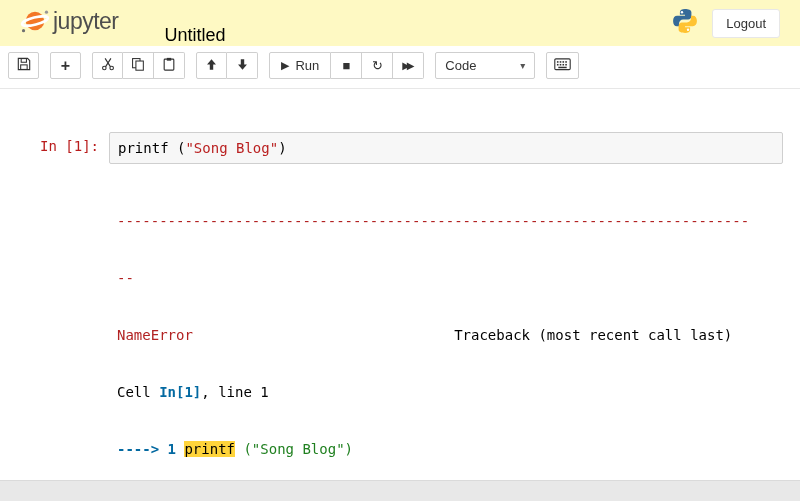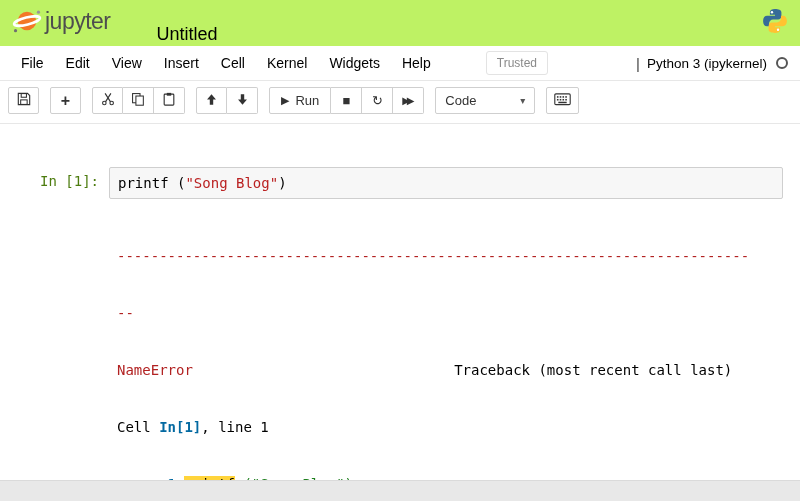--- a/index.html
+++ b/index.html
@@ -1,21 +1,21 @@
 <!DOCTYPE html>
 <html><head>
 <meta charset="utf-8">
 <style>
   * { box-sizing: border-box; margin: 0; padding: 0; }
   html,body { width:800px; height:501px; overflow:hidden; background:#fff;
     font-family:"Liberation Sans", sans-serif; color:#000; }
   .page { display:flex; flex-direction:column; height:501px; }
 
   
-  .header { display:flex; height:46px; padding:0 12px; background:#bef264; }
+  .header { display:flex; align-items:center; height:46px; padding:0 20px; background:#fef9c3; }
   .logo { display:flex; align-items:center; gap:3px; cursor:pointer; }
   .logo-text { font-size:23px; color:#4e4e4e; letter-spacing:-0.5px; padding-bottom:4px; }
   .nb-title { font-size:18px; color:#000; margin-left:46px; cursor:pointer;margin-top:24px; }
   .header-right { margin-left:auto; display:flex; align-items:center; gap:14px; }
   .logout-btn { font-size:13px; color:#333; background:#fff; border:1px solid #e7e7e7;
     border-radius:3px; padding:6px 13px; cursor:pointer; }
 
   
   .menubar { display:flex; align-items:center; height:35px; padding:0 10px;
     border-bottom:1px solid #e7e7e7; font-size:14px; }
@@ -45,21 +45,21 @@
   .run-btn .glyph { font-size:11px; }
   .celltype-select { width:100px; justify-content:space-between; padding:0 9px; cursor:pointer; }
   .caret { font-size:10px; color:#555; }
 
   
   .notebook { flex:1; background:#fff; padding-top:38px; overflow:hidden; }
   .cell { margin:0 6px; padding:4px 10px 4px 8px; border:1px solid transparent; }
   .row { display:flex; align-items:flex-start; }
   .row + .row { margin-top:8px; }
   .prompt { width:94px; flex:none; text-align:right; padding-right:10px; padding-top:6px;
-    font-family:"DejaVu Sans Mono", monospace; font-size:14px; color:#4d7c0f; }
+    font-family:"DejaVu Sans Mono", monospace; font-size:14px; color:#b91c1c; }
   .input-area { flex:1; border:1px solid #cfcfcf; border-radius:2px; background:#f7f7f7;
     padding:6px 8px; font-family:"DejaVu Sans Mono", monospace; font-size:14px;
     line-height:18px; min-height:32px; white-space:pre; cursor:text; }
   .output-content { flex:1; padding:2px 8px; font-family:"DejaVu Sans Mono", monospace;
     font-size:14px; line-height:19px; white-space:pre; }
   .tok-string { color:#BA2121; }
 
   
   .tb-sep { color:#B22222; }
   .err { color:#B22222; font-weight:normal; }
@@ -91,39 +91,24 @@
     <div class="nb-title">Untitled</div>
     <div class="header-right">
       <span>
         <svg width="26" height="26" viewBox="0 0 24 24">
           <path fill="#366B98" d="M11.9 1c-2.6 0-4.6.9-4.6 2.9v2.3h4.7v.9H4.7C2.6 7.1 1 8.8 1 11.9c0 3.1 1.4 5 3.5 5h2v-2.7c0-2 1.7-3.6 3.7-3.6h4.7c1.6 0 3-1.4 3-3.1V3.9C17.9 2 15.3 1 11.9 1z"></path>
           <circle cx="9.2" cy="3.9" r="1.1" fill="#fff"></circle>
           <path fill="#FFC331" d="M12.1 23c2.6 0 4.6-.9 4.6-2.9v-2.3H12v-.9h7.3c2.1 0 3.7-1.7 3.7-4.8 0-3.1-1.4-5-3.5-5h-2v2.7c0 2-1.7 3.6-3.7 3.6H9.1c-1.6 0-3 1.4-3 3.1v3.6C6.1 22 8.7 23 12.1 23z"></path>
           <circle cx="14.8" cy="20.1" r="1.1" fill="#fff"></circle>
         </svg>
       </span>
+      <button class="logout-btn">Logout</button>
     </div>
   </div>
 
-  <div class="menubar">
-    <span class="menu-item">File</span>
-    <span class="menu-item">Edit</span>
-    <span class="menu-item">View</span>
-    <span class="menu-item">Insert</span>
-    <span class="menu-item">Cell</span>
-    <span class="menu-item">Kernel</span>
-    <span class="menu-item">Widgets</span>
-    <span class="menu-item">Help</span>
-    <span class="trusted">Trusted</span>
-    <div class="kernel-area">
-      <span class="kernel-sep">|</span>
-      <span>Python 3 (ipykernel)</span>
-      <span class="kernel-dot"></span>
-    </div>
-  </div>
 
   <div class="toolbar">
     <button class="btn">
       <span>
         <svg width="14" height="14" viewBox="0 0 16 16">
             <path d="M1.5 1.5h10.5l2.5 2.5v10.5H1.5z" fill="none" stroke="#333" stroke-width="1.3"></path>
             <rect x="4.8" y="1.8" width="6" height="4.2" fill="none" stroke="#333" stroke-width="1.2"></rect>
             <rect x="4.2" y="9" width="7.4" height="5.2" fill="none" stroke="#333" stroke-width="1.2"></rect>
           </svg>
       </span>

